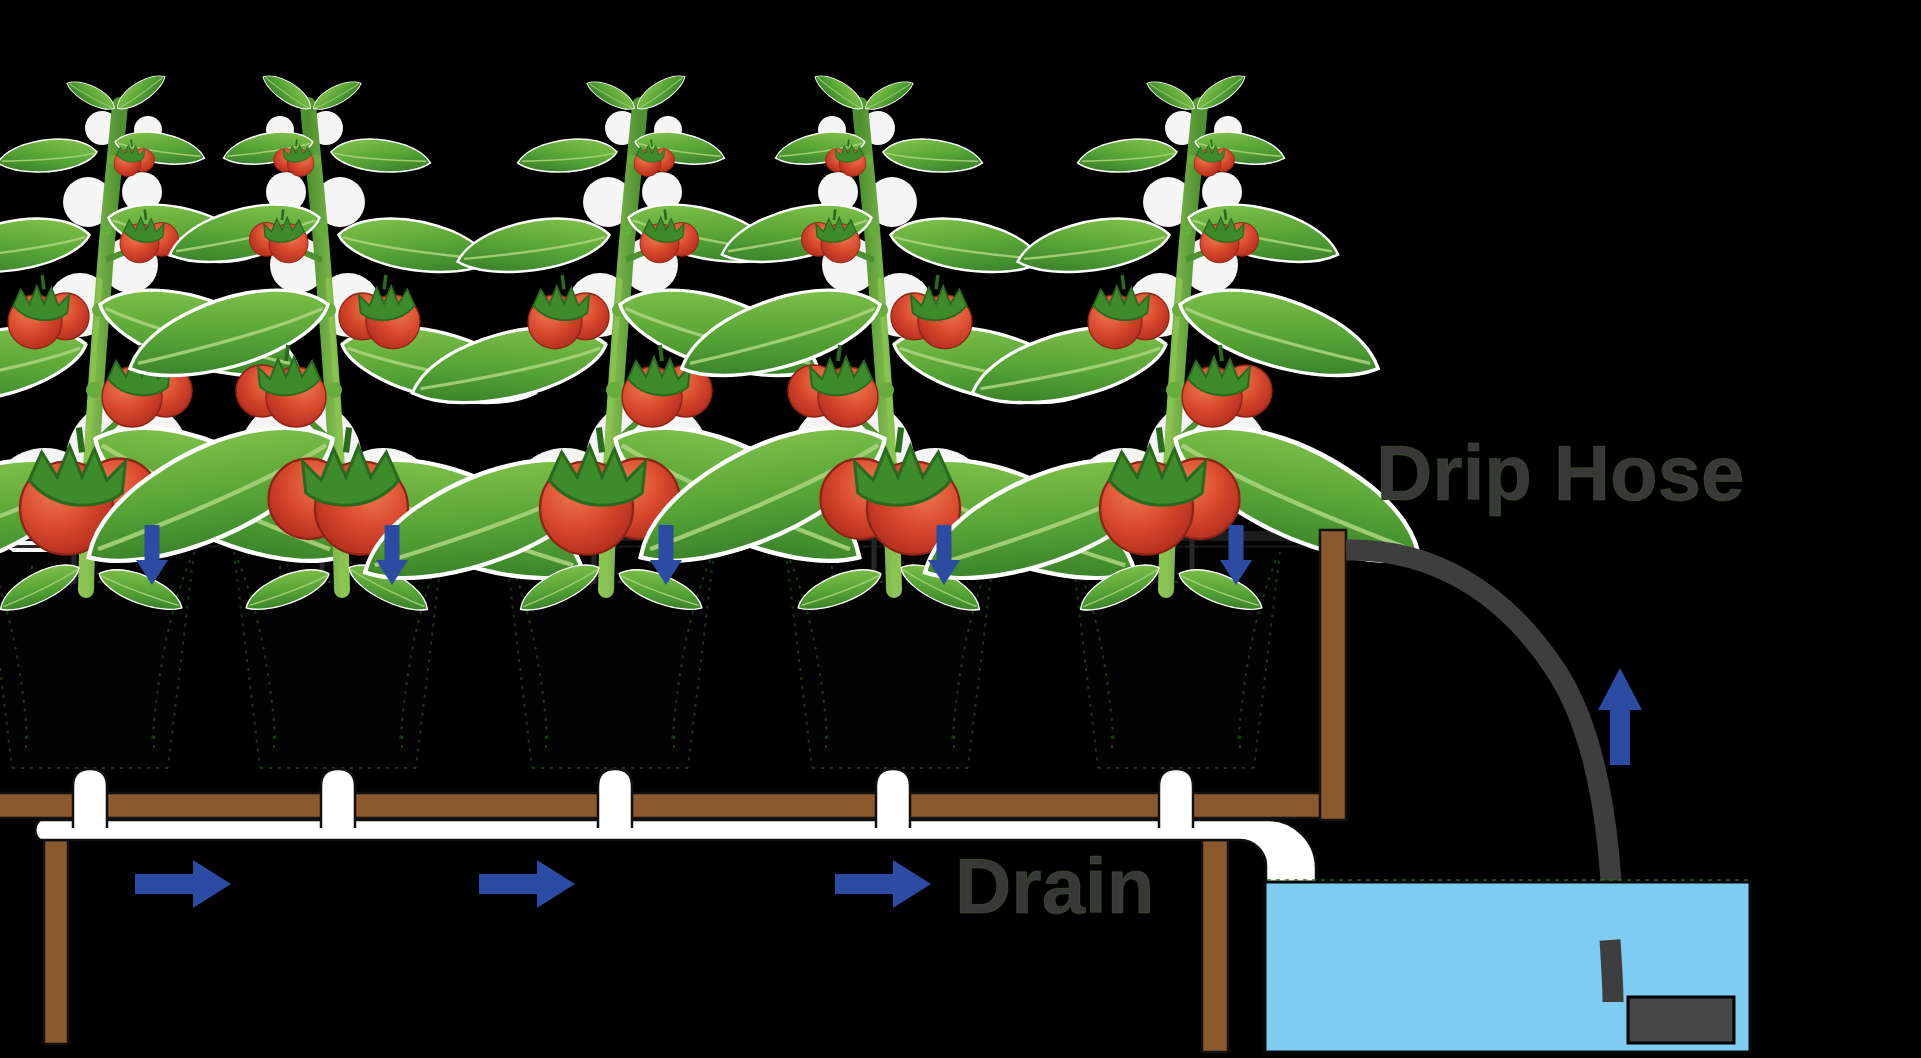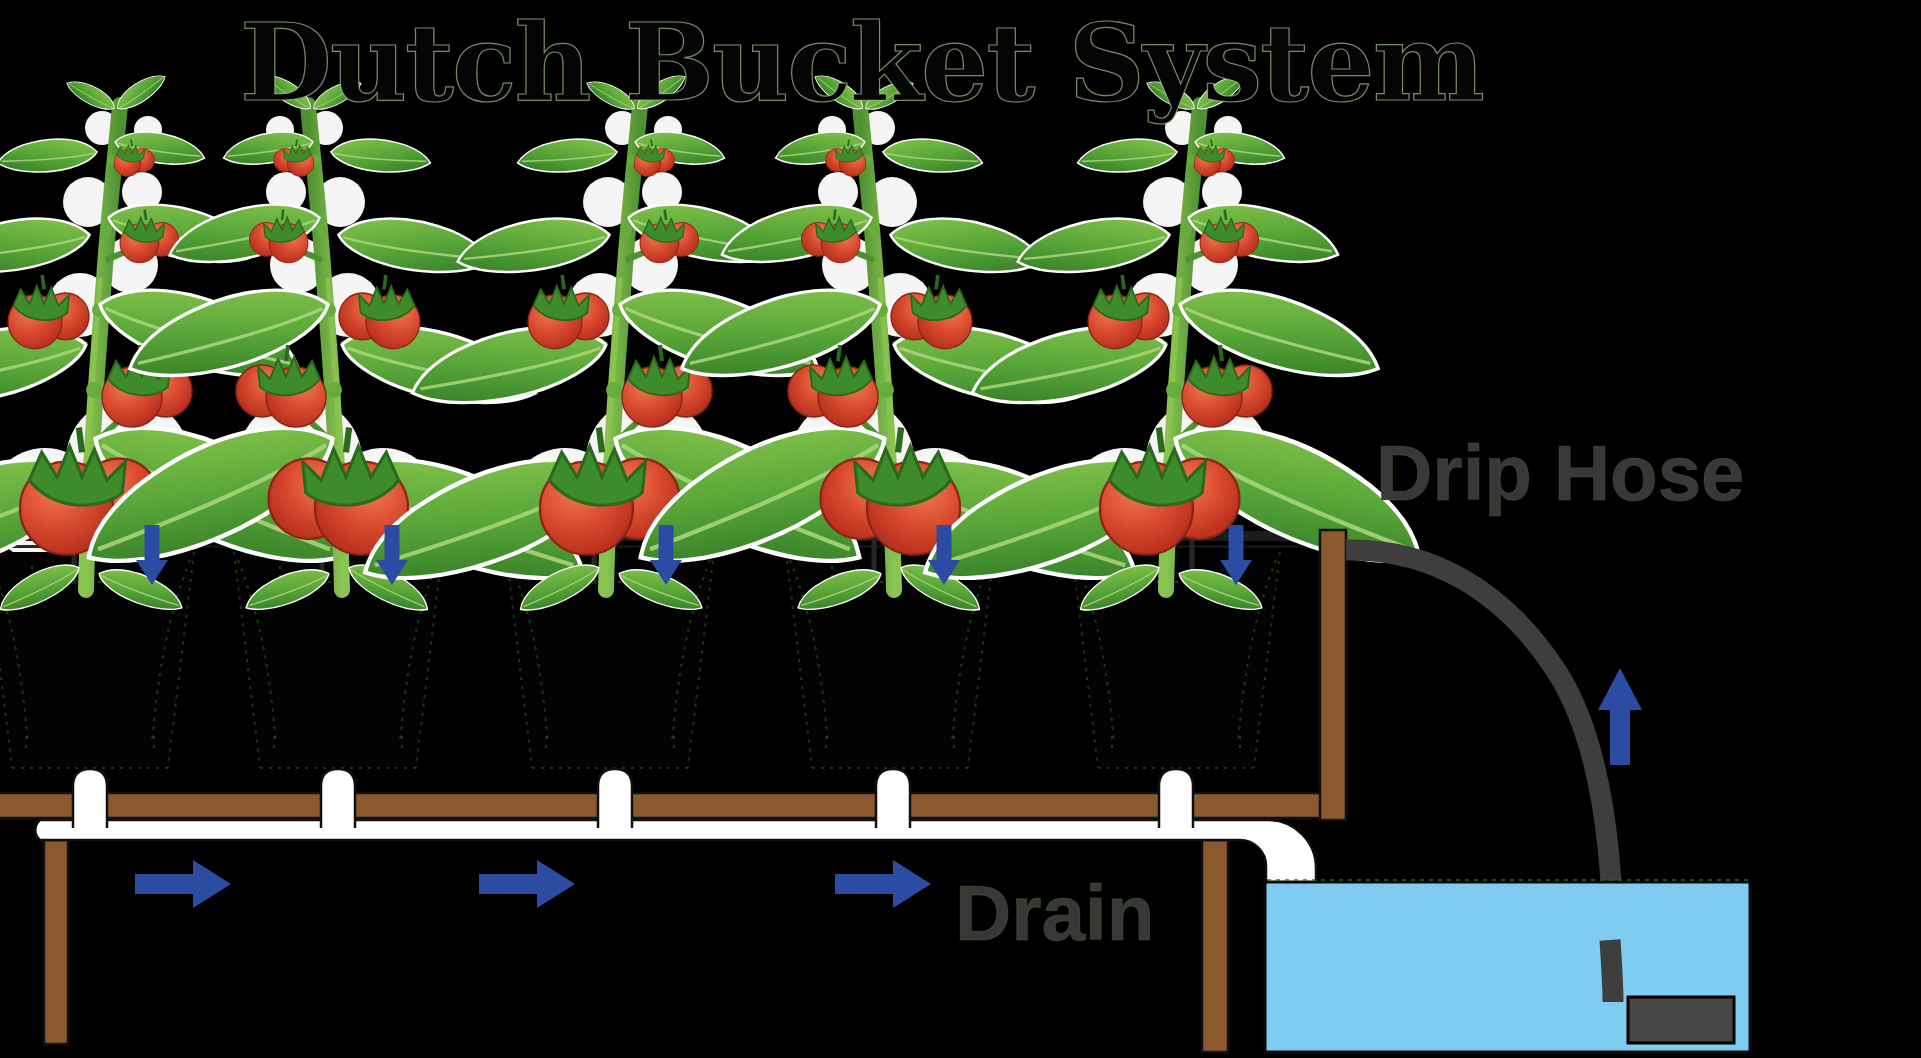--- a/index.html
+++ b/index.html
@@ -16,21 +16,21 @@
     font-weight:bold;font-size:106px;letter-spacing:-2px;
     color:var(--c-title-ink,#050505);
     -webkit-text-stroke:1.2px rgba(170,205,150,.65);
     text-shadow:0 0 1px rgba(200,230,180,.35);
   }
   .lbl{
     font-weight:bold;color:var(--c-label-gray,#383838);
     -webkit-text-stroke:1px rgba(90,150,60,.28);
   }
   .lbl-driphose{left:1352px;top:428px;font-size:78px;margin-left:24px;}
-  .lbl-drain{left:955px;top:841px;font-size:78px;margin-top:27px;}
+  .lbl-drain{left:955px;top:841px;font-size:78px;}
   .lbl-waterpump{left:1779px;top:872px;font-size:76px;line-height:96px;}
   .lbl-tank{
     left:1292px;top:884px;font-size:78px;line-height:98px;
     color:#0b0b0b;-webkit-text-stroke:0;font-weight:bold;
   }
   .arrow{fill:var(--c-arrow-blue,#2c4ca3);}
   .wood{fill:var(--c-wood-brown,#8a5a2e);stroke:#121212;stroke-width:2.5;}
   .whitepipe{fill:var(--c-pipe-white,#ffffff);stroke:#101010;stroke-width:2.5;}
   .tankrect{fill:var(--c-tank-blue,#7ecdf0);stroke:#0a0a0a;stroke-width:3;}
   .hosepath{stroke:var(--c-hose-gray,#3e3e3e);stroke-width:21;fill:none;}
@@ -215,21 +215,20 @@
 
     <rect class="tankrect" x="1265" y="882" width="485" height="170"></rect>
     <line class="bucket-line" x1="1267" y1="880" x2="1748" y2="880" stroke-width="2" stroke-dasharray="4 5" opacity="0.7"></line>
 
     <path class="hosepath" d="M1610,940 C1612,970 1613,990 1613,1002"></path>
     <rect class="pumprect" x="1628" y="997" width="106" height="46"></rect>
 
     <use href="#arrowUpShape" class="arrow" transform="translate(1620,765)"></use>
   </svg>
 
-  <div class="txt title">Dutch Bucket System</div>
   <div class="txt lbl lbl-driphose">Drip Hose</div>
   <div class="txt lbl lbl-drain">Drain</div>
   <div class="txt lbl lbl-waterpump">
     
     
   </div>
   <div class="txt lbl lbl-tank">
     
     
   </div>

